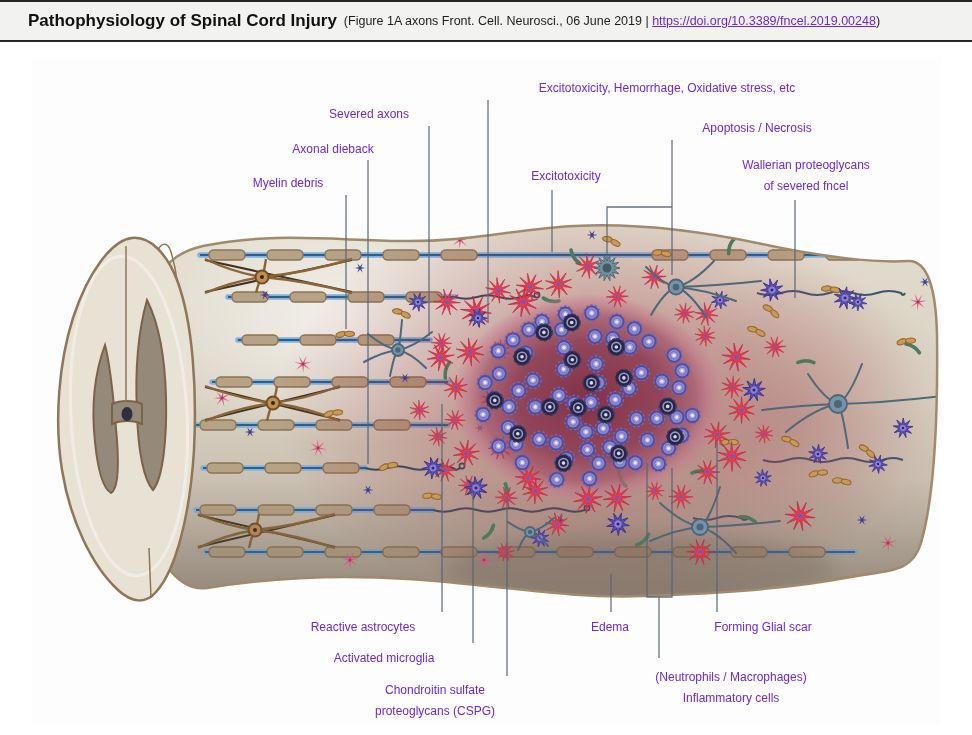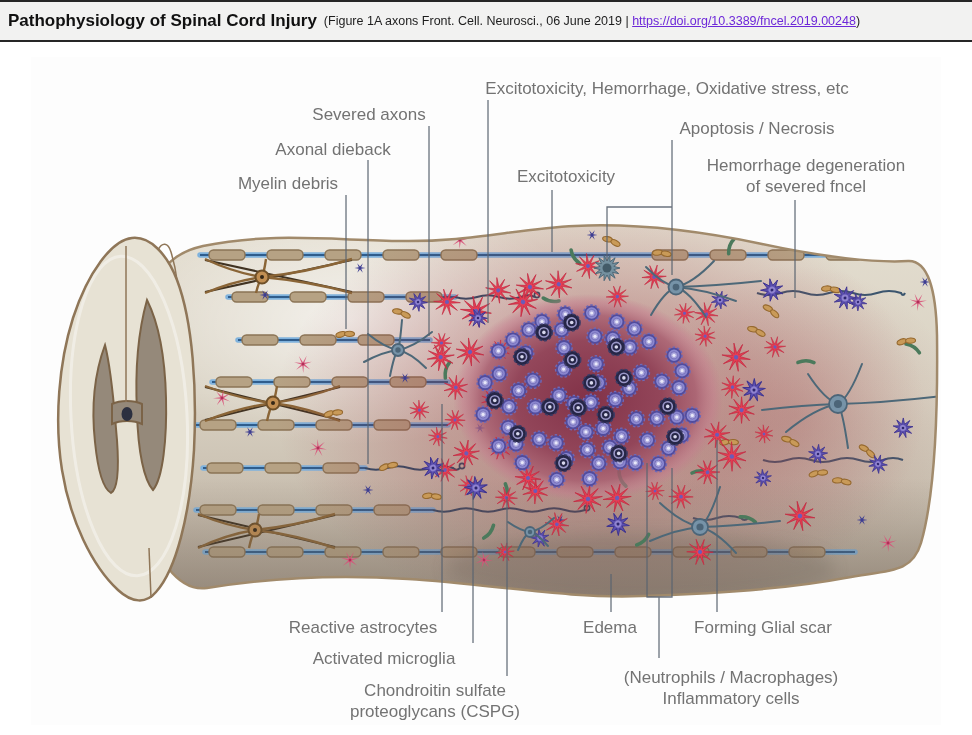--- a/index.html
+++ b/index.html
@@ -1,27 +1,27 @@
 <!DOCTYPE html>
 <html><head>
 <meta charset="utf-8">
 <style>
   html,body{margin:0;padding:0}
   body{width:972px;height:735px;position:relative;background:#fff;
        font-family:"Liberation Sans",sans-serif;overflow:hidden}
   .header{position:absolute;top:0;left:0;width:972px;height:42px;background:#f2f2f1;
           border-top:2px solid #262626;border-bottom:2px solid #262626;box-sizing:border-box;
-          display:flex;align-items:center;padding:0 8px;gap:7px;z-index:3;white-space:nowrap}
+          display:flex;align-items:center;padding:0 28px;gap:7px;z-index:3;white-space:nowrap}
   .title{font-size:17px;font-weight:bold;color:#111}
   .cite{font-size:12.5px;color:#1d1d1d}
   .cite .jrnl{}
   a.doi{color:#6d28d9;text-decoration:underline;cursor:pointer}
   #fig-svg{position:absolute;left:0;top:0;z-index:1}
   #labels{position:absolute;left:0;top:0;width:972px;height:735px;z-index:2;pointer-events:none}
-  .lbl{position:absolute;transform:translateX(-50%);color:#737373;font-size:17px;
+  .lbl{position:absolute;transform:translateX(-50%);color:#6d28d9;font-size:12px;
        line-height:21px;text-align:center;white-space:nowrap}
   .panel{position:absolute;left:31px;top:57px;width:910px;height:668px;background:#fdfdfd;z-index:0}
 </style>
 </head>
 <body>
 
 <div class="panel"></div>
 
 <svg id="fig-svg" width="972" height="735" viewBox="0 0 972 735">
     <defs>
@@ -491,21 +491,21 @@
   </svg>
 
 <div id="labels">
   <div class="lbl" style="left:667px;top:78px">Excitotoxicity, Hemorrhage, Oxidative stress, etc</div>
   <div class="lbl" style="left:369px;top:104px">Severed axons</div>
   <div class="lbl" style="left:333px;top:139px">Axonal dieback</div>
   <div class="lbl" style="left:288px;top:173px">Myelin debris</div>
   <div class="lbl" style="left:566px;top:166px">Excitotoxicity</div>
   <div class="lbl" style="left:757px;top:118px">Apoptosis / Necrosis</div>
   <div class="lbl" style="left:806px;top:155px">
-    <span style="display:block">Hemorrhage degeneration</span>
+    <span style="display:block">Wallerian proteoglycans</span>
     <span style="display:block">of severed fncel</span>
   </div>
   <div class="lbl" style="left:363px;top:617px">Reactive astrocytes</div>
   <div class="lbl" style="left:384px;top:648px">Activated microglia</div>
   <div class="lbl" style="left:435px;top:680px">
     <span style="display:block">Chondroitin sulfate</span>
     <span style="display:block">proteoglycans (CSPG)</span>
   </div>
   <div class="lbl" style="left:610px;top:617px">Edema</div>
   <div class="lbl" style="left:763px;top:617px">Forming Glial scar</div>

